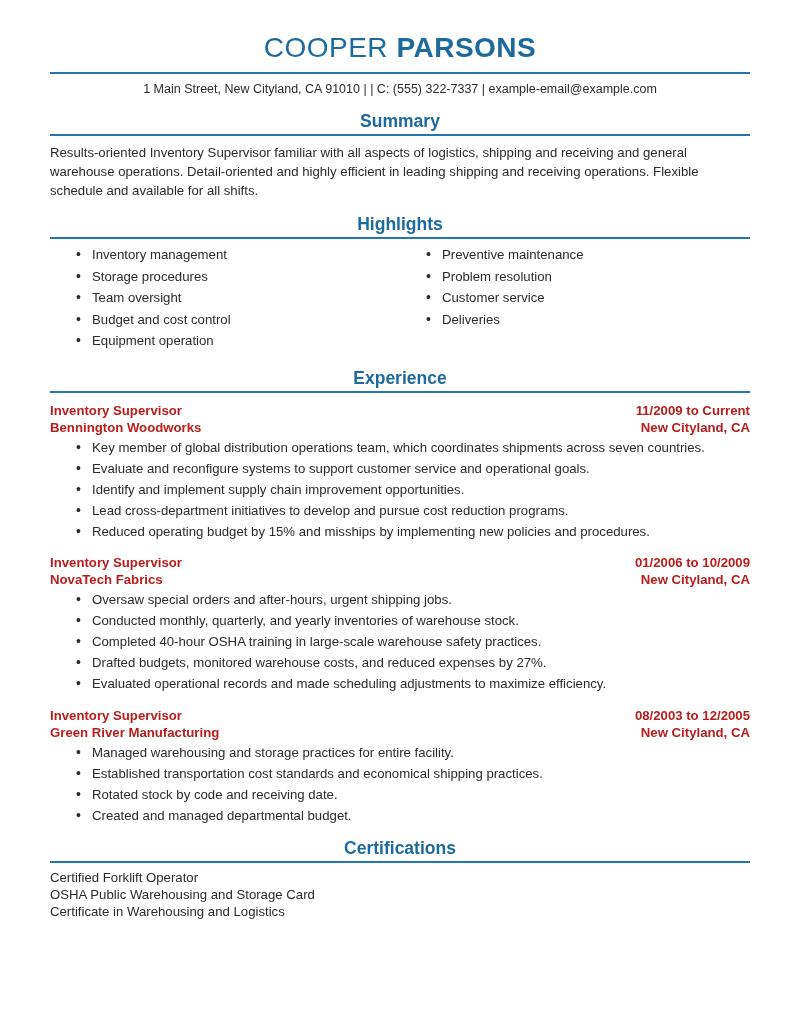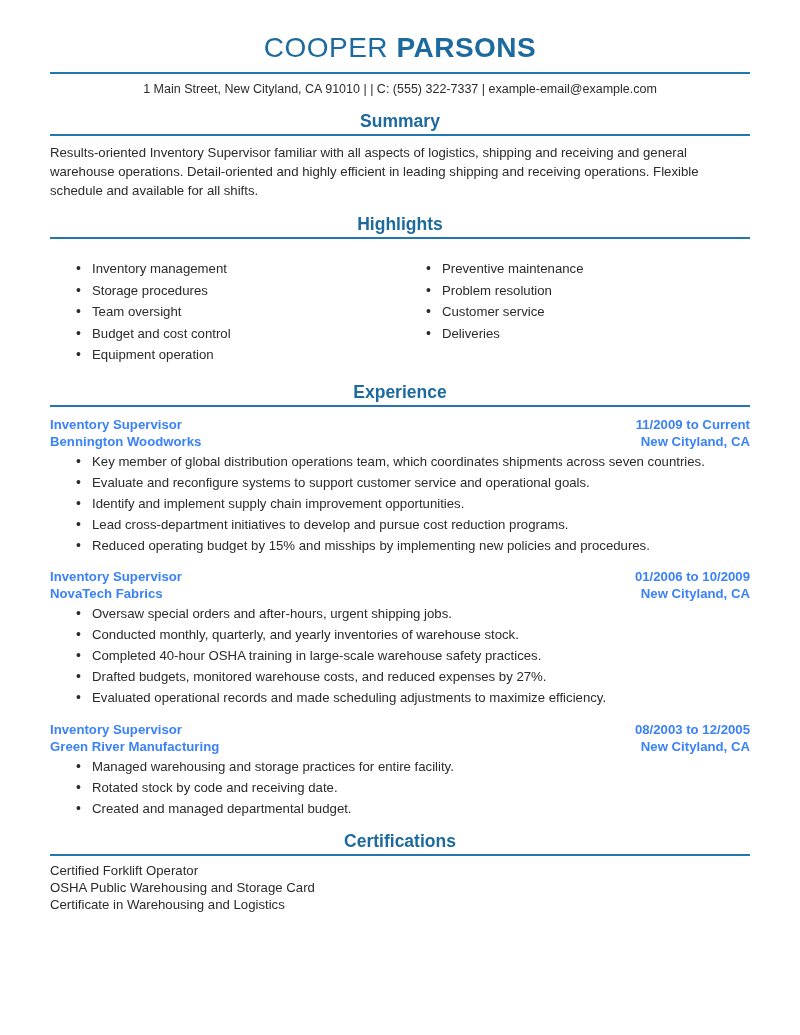--- a/index.html
+++ b/index.html
@@ -67,33 +67,33 @@
   ul.bullets li::before {
     content: "\2022";
     position: absolute;
     left: 26px;
     top: 0;
     font-size: 14px;
   }
   .highlight-cols {
     display: grid;
     grid-template-columns: 1fr 1fr;
-    margin-top: 16px;
+    margin-top: 2px;
   }
   .highlight-cols ul.bullets li { margin-bottom: 4px; }
   
   .job { margin-top: 9px; }
   .job + .job { margin-top: 14px; }
   .job-row {
     display: flex;
     justify-content: space-between;
     font-weight: 700;
     font-size: 13.2px;
     line-height: 17px;
-    color: #3b82f6;
+    color: #b91c1c;
   }
   .job ul.bullets { margin-top: 3px; }
   
   .cert-list { margin-top: 6px; }
   .cert-item {
     font-size: 13.2px;
     line-height: 17px;
     color: #2b2b2b;
   }
 </style>
@@ -178,20 +178,21 @@
       <div class="job-row">
         <span>Inventory Supervisor</span>
         <span>08/2003 to 12/2005</span>
       </div>
       <div class="job-row">
         <span>Green River Manufacturing</span>
         <span>New Cityland, CA</span>
       </div>
       <ul class="bullets">
         <li>Managed warehousing and storage practices for entire facility.</li>
+        <li>Established transportation cost standards and economical shipping practices.</li>
         <li>Rotated stock by code and receiving date.</li>
         <li>Created and managed departmental budget.</li>
       </ul>
     </div>
   </section>
 
   <section>
     <h2 class="section-title">Certifications</h2>
     <div class="rule"></div>
     <div class="cert-list">

